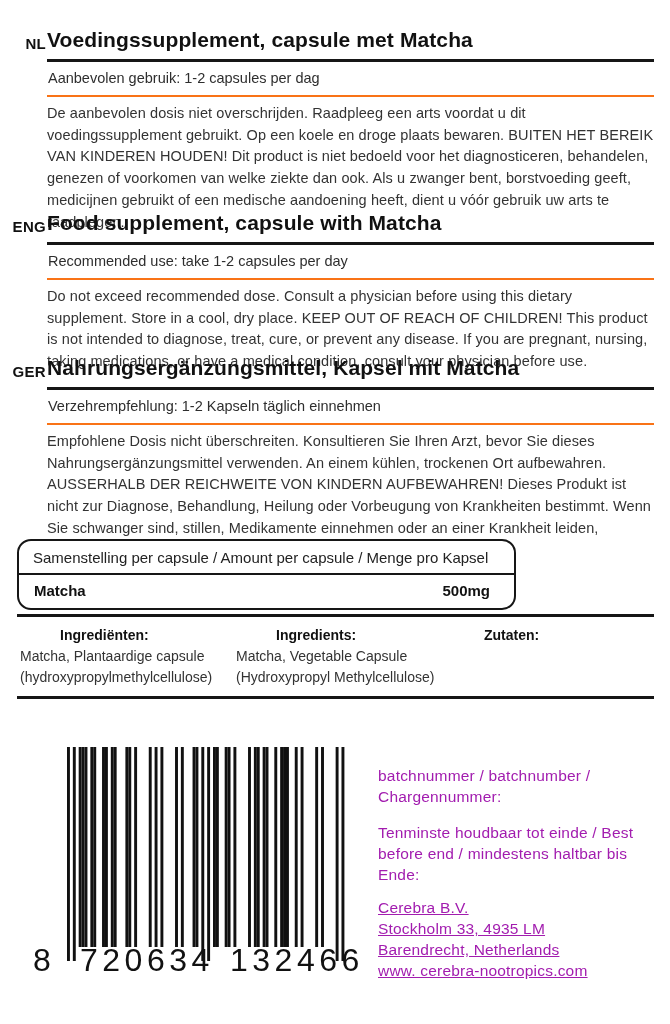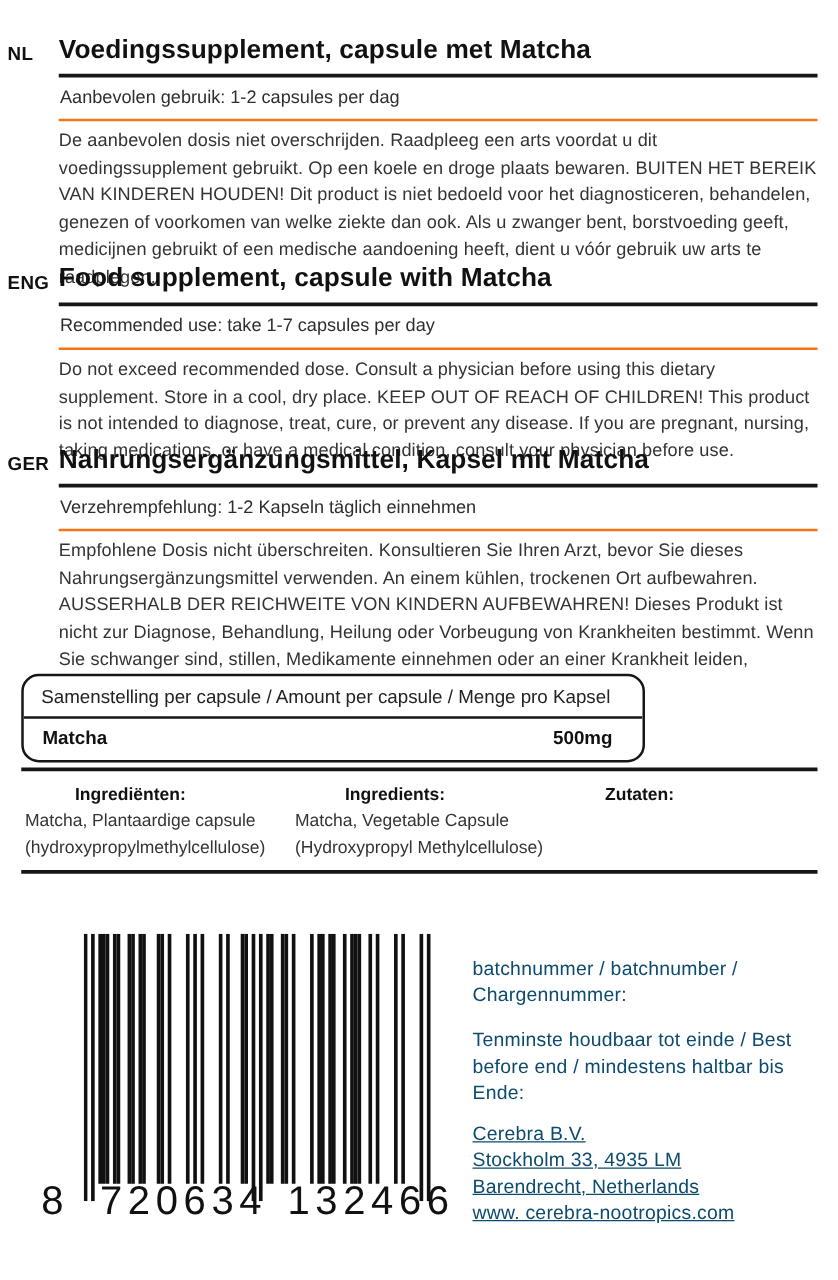--- a/index.html
+++ b/index.html
@@ -3,21 +3,21 @@
 <meta charset="utf-8">
 <style>
   html,body{margin:0;padding:0;background:#ffffff;}
   .label{
     position:relative;width:670px;height:1024px;background:#ffffff;
     color:#1d1d1d;font-family:"Liberation Sans",sans-serif;overflow:hidden;
   }
   
   .section{position:absolute;left:0;width:654px;padding-left:47px;box-sizing:border-box;}
   .lang-label{
-    position:absolute;left:6px;top:7px;width:40px;text-align:left;
+    position:absolute;left:6px;top:7px;width:40px;text-align:right;
     font-weight:700;font-size:15px;letter-spacing:.3px;color:#111;
   }
   .sec-title{
     font-size:21px;font-weight:700;color:#111;letter-spacing:.1px;
     border-bottom:3px solid #161616;padding-bottom:7px;
   }
   .usage-line{
     font-size:14.5px;color:#2e2e2e;
     border-bottom:2px solid #f97316;padding:8px 0 9px 1px;
   }
@@ -54,42 +54,42 @@
   .bc-digit{
     position:absolute;top:197px;font-size:32px;line-height:32px;color:#111;
     font-family:"Liberation Sans",sans-serif;white-space:nowrap;
   }
   .bc-first{left:-34px;letter-spacing:0;}
   .bc-left{left:13px;letter-spacing:4.5px;}
   .bc-right{left:163px;letter-spacing:4.5px;}
   
   .info{
     position:absolute;left:378px;top:765px;width:260px;
-    font-size:15.5px;line-height:21px;color:#0c4a6e;letter-spacing:.2px;
+    font-size:15.5px;line-height:21px;color:#a21caf;letter-spacing:.2px;
   }
   .info p{margin:0 0 15px 0;}
   .info p:last-child{margin-bottom:0;}
   .info .addr-line{margin:0;text-decoration:underline;}
 </style>
 </head>
 <body>
 
 <div class="label">
 
   <div class="section" style="top:28px;">
     <div class="lang-label">NL</div>
     <div class="sec-title">Voedingssupplement, capsule met Matcha</div>
     <div class="usage-line">Aanbevolen gebruik: 1-2 capsules per dag</div>
     <div class="body-text">De aanbevolen dosis niet overschrijden. Raadpleeg een arts voordat u dit voedingssupplement gebruikt. Op een koele en droge plaats bewaren. BUITEN HET BEREIK VAN KINDEREN HOUDEN! Dit product is niet bedoeld voor het diagnosticeren, behandelen, genezen of voorkomen van welke ziekte dan ook. Als u zwanger bent, borstvoeding geeft, medicijnen gebruikt of een medische aandoening heeft, dient u vóór gebruik uw arts te raadplegen.</div>
   </div>
 
   <div class="section" style="top:211px;">
     <div class="lang-label">ENG</div>
     <div class="sec-title">Food supplement, capsule with Matcha</div>
-    <div class="usage-line">Recommended use: take 1-7 capsules per day</div>
+    <div class="usage-line">Recommended use: take 1-2 capsules per day</div>
     <div class="body-text">Do not exceed recommended dose. Consult a physician before using this dietary supplement. Store in a cool, dry place. KEEP OUT OF REACH OF CHILDREN! This product is not intended to diagnose, treat, cure, or prevent any disease. If you are pregnant, nursing, taking medications, or have a medical condition, consult your physician before use.</div>
   </div>
 
   <div class="section" style="top:356px;">
     <div class="lang-label">GER</div>
     <div class="sec-title">Nahrungsergänzungsmittel, Kapsel mit Matcha</div>
     <div class="usage-line">Verzehrempfehlung: 1-2 Kapseln täglich einnehmen</div>
     <div class="body-text">Empfohlene Dosis nicht überschreiten. Konsultieren Sie Ihren Arzt, bevor Sie dieses Nahrungsergänzungsmittel verwenden. An einem kühlen, trockenen Ort aufbewahren. AUSSERHALB DER REICHWEITE VON KINDERN AUFBEWAHREN! Dieses Produkt ist nicht zur Diagnose, Behandlung, Heilung oder Vorbeugung von Krankheiten bestimmt. Wenn Sie schwanger sind, stillen, Medikamente einnehmen oder an einer Krankheit leiden, konsultieren Sie vor der Verwendung Ihren Arzt.</div>
   </div>
 

